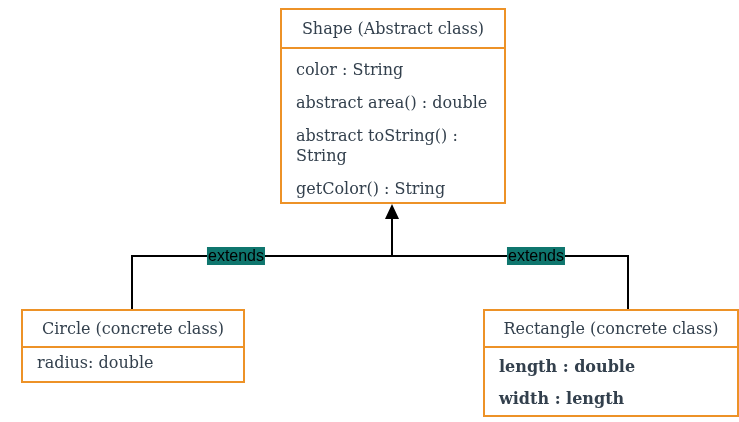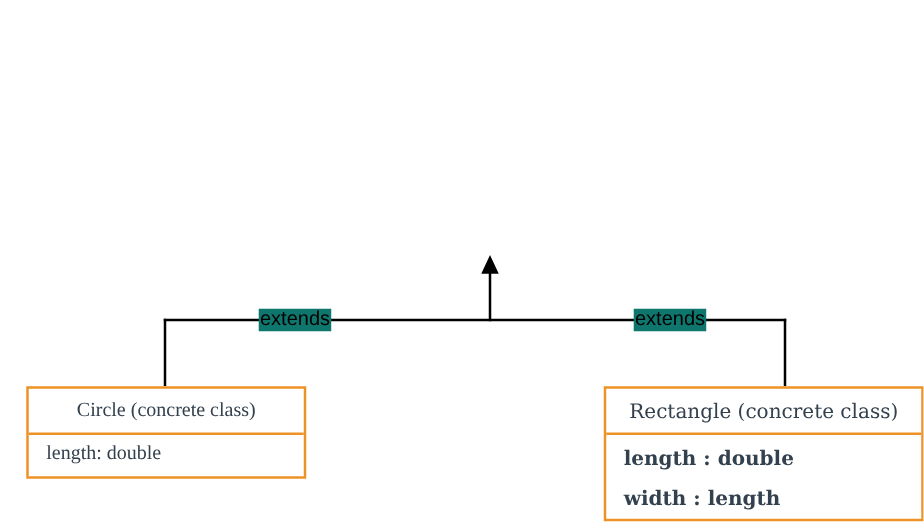--- a/index.html
+++ b/index.html
@@ -41,21 +41,21 @@
     line-height: 20px;
   }
 
   
   .box-shape   { left: 280px; top: 8px;   width: 226px; height: 196px; }
   .box-shape .uml-header { height: 39px; }
   .box-shape .uml-body   { padding: 11px 14px 0 14px; }
   .box-shape .uml-member { margin-bottom: 13px; }
 
   
-  .box-circle  { left: 21px;  top: 309px; width: 224px; height: 74px; font-family: Liberation Serif, serif; }
+  .box-circle  { left: 21px;  top: 309px; width: 224px; height: 74px; }
   .box-circle .uml-header { height: 37px; }
   .box-circle .uml-body   { padding: 5px 14px 0 14px; }
 
   
   .box-rect    { left: 483px; top: 309px; width: 256px; height: 108px; }
   .box-rect .uml-header { height: 37px; }
   .box-rect .uml-body   { padding: 9px 14px 0 14px; font-weight: bold; }
   .box-rect .uml-member { margin-bottom: 12px; }
 
   
@@ -100,25 +100,34 @@
 
   <div class="line h-line"></div>
   <div class="line v-left"></div>
   <div class="line v-right"></div>
   <div class="line arrow-shaft"></div>
   <div class="arrow-head"></div>
 
   <span class="edge-label edge-label-left">extends</span>
   <span class="edge-label edge-label-right">extends</span>
 
+  <div class="uml-box box-shape">
+    <div class="uml-header">Shape (Abstract class)</div>
+    <div class="uml-body">
+      <div class="uml-member">color : String</div>
+      <div class="uml-member">abstract area() : double</div>
+      <div class="uml-member">abstract toString() : String</div>
+      <div class="uml-member">getColor() : String</div>
+    </div>
+  </div>
 
   <div class="uml-box box-circle">
     <div class="uml-header">Circle (concrete class)</div>
     <div class="uml-body">
-      <div class="uml-member">length: double</div>
+      <div class="uml-member">radius: double</div>
     </div>
   </div>
 
   <div class="uml-box box-rect">
     <div class="uml-header">Rectangle (concrete class)</div>
     <div class="uml-body">
       <div class="uml-member">length : double</div>
       <div class="uml-member">width : length</div>
     </div>
   </div>

